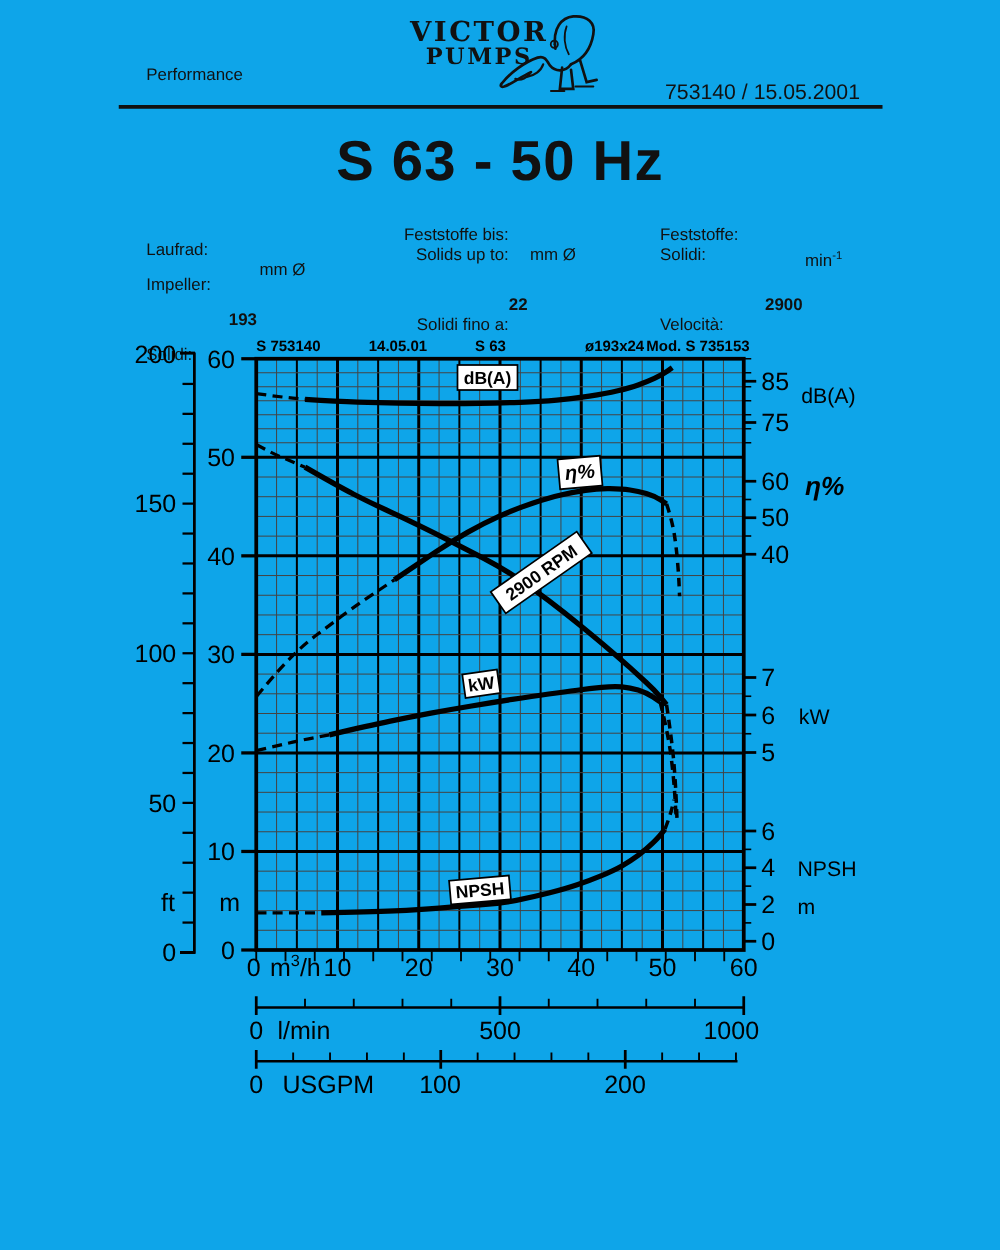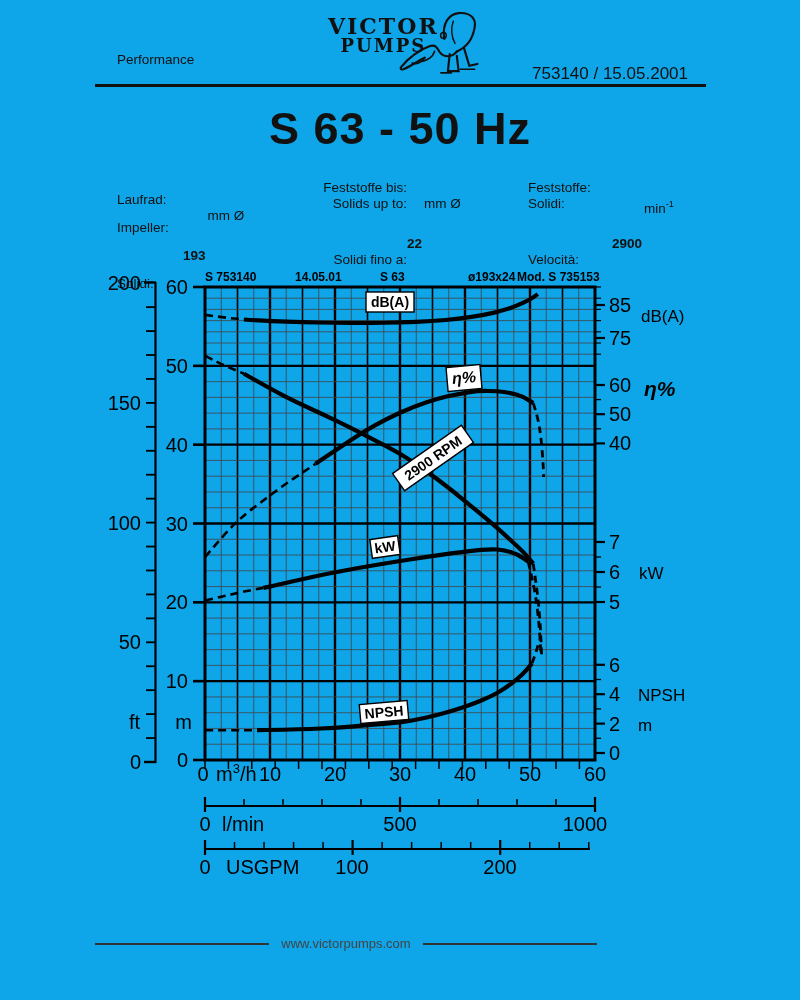--- a/index.html
+++ b/index.html
@@ -363,18 +363,13 @@
         <line x1="205" y1="840" x2="205" y2="855" stroke="#000" stroke-width="2.2"></line>
         <line x1="352.6" y1="840" x2="352.6" y2="855" stroke="#000" stroke-width="2.2"></line>
         <line x1="500.2" y1="840" x2="500.2" y2="855" stroke="#000" stroke-width="2.2"></line>
         <text x="205" y="874" text-anchor="middle">0</text>
         <text x="226" y="874">USGPM</text>
         <text x="352" y="874" text-anchor="middle">100</text>
         <text x="500" y="874" text-anchor="middle">200</text>
       </g>
     </svg>
 
-  <div class="abs" id="footer">
-    <span class="footer-line"></span>
-    <span id="footer-url">www.victorpumps.com</span>
-    <span class="footer-line"></span>
-  </div>
 </div>
 
 </body></html>

